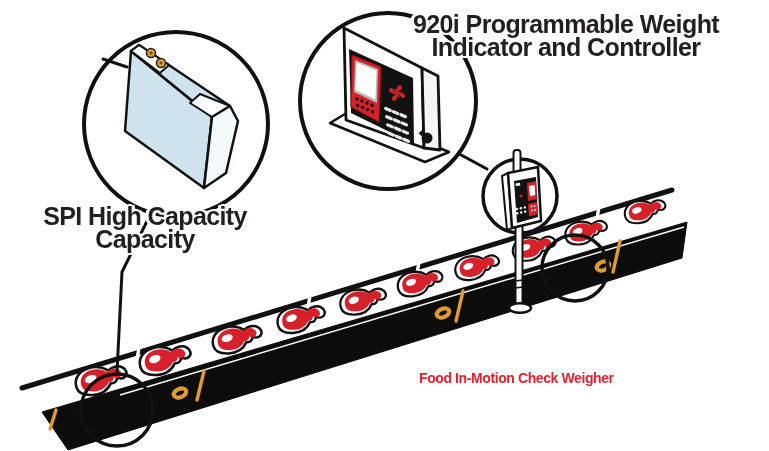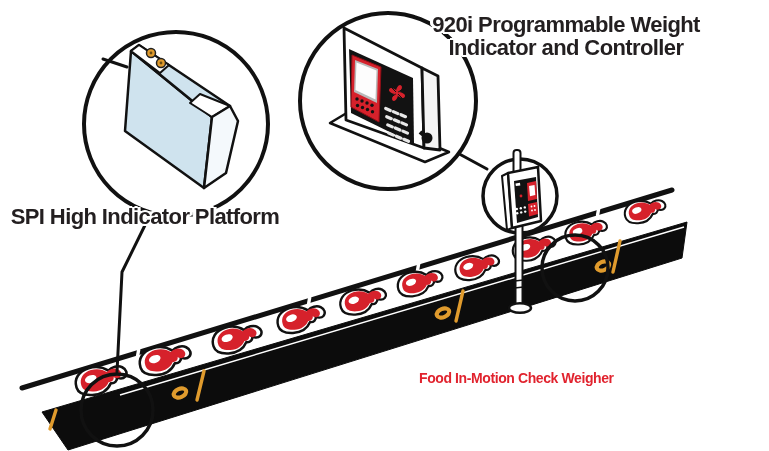--- a/index.html
+++ b/index.html
@@ -10,21 +10,21 @@
     overflow:hidden;
     font-family:"Liberation Sans", sans-serif;
   }
   .stage svg{position:absolute;left:0;top:0;}
   .lbl{
     position:absolute;
     font-weight:bold;
     color:#231f20;
     text-align:center;
     line-height:23px;
-    font-size:22px;
+    font-size:25px;
     letter-spacing:-0.6px;
     text-shadow:
       2px 0 0 #fff,-2px 0 0 #fff,0 2px 0 #fff,0 -2px 0 #fff,
       1.5px 1.5px 0 #fff,-1.5px 1.5px 0 #fff,1.5px -1.5px 0 #fff,-1.5px -1.5px 0 #fff,
       3px 1px 0 #fff,-3px 1px 0 #fff,3px -1px 0 #fff,-3px -1px 0 #fff;
   }
   .lbl-indicator{left:406px;top:13px;width:320px;}
   .lbl-loadcell{left:0px;top:205px;width:290px;}
   .lbl-title{
     left:419px;top:367px;
@@ -199,18 +199,18 @@
       </g>
     </g>
   </svg>
 
   <div class="lbl lbl-indicator">
     <span>920i Programmable Weight</span><br>
     <span>Indicator and Controller</span>
   </div>
 
   <div class="lbl lbl-loadcell">
-    <span>SPI High Indicator Platform</span><br>
+    <span>SPI High Capacity Capacity</span><br>
   </div>
 
   <div class="lbl lbl-title">Food In-Motion Check Weigher</div>
 
 </div>
 
 </body></html>

